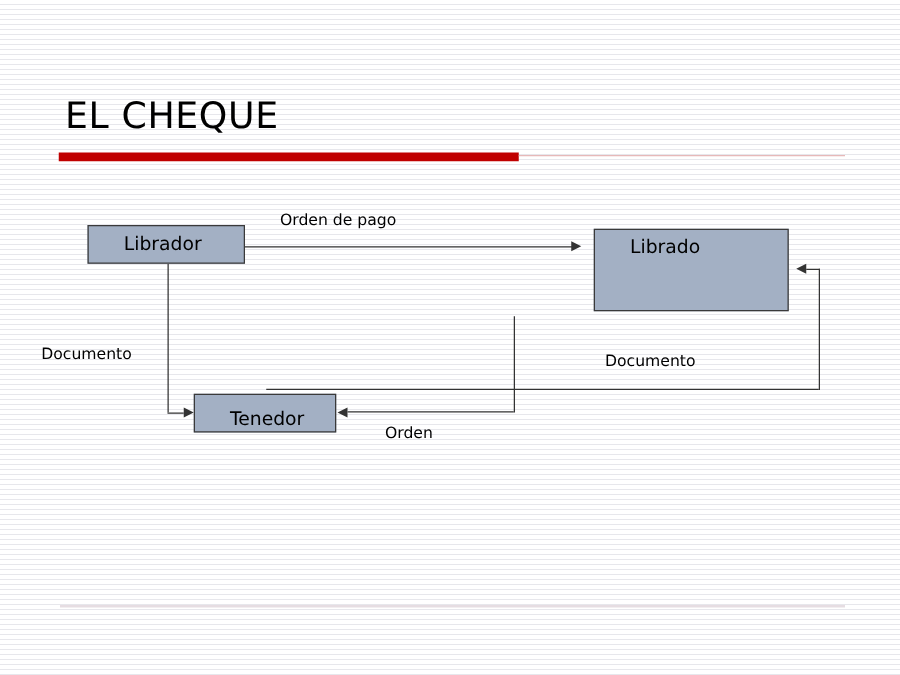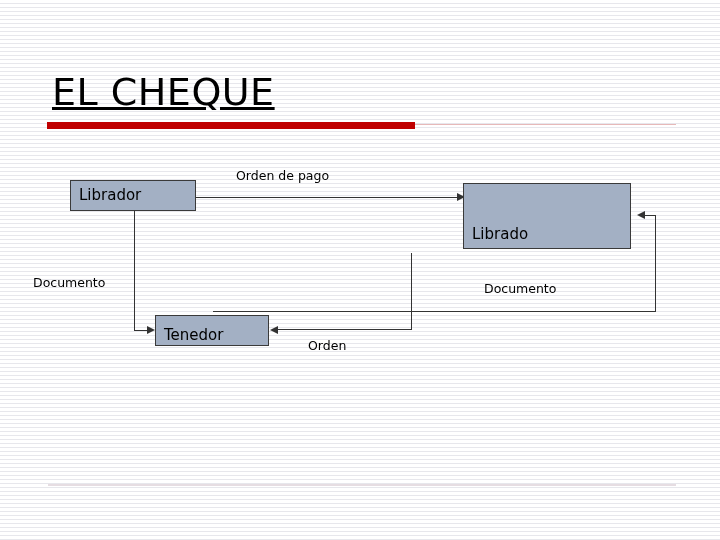--- a/index.html
+++ b/index.html
@@ -29,28 +29,27 @@
         #e7e7ec 3px,
         #e7e7ec 4px);
     overflow: hidden;
   }
 
   
   #title-text {
     position: absolute;
     left: 52px;
     top: 68px;
-    font-size: 38px;
+    font-size: 29px;
     line-height: 48px;
     letter-spacing: 0.5px;
     color: #000000;
     white-space: nowrap;
     font-weight: normal;
     margin: 0;
-    text-decoration: underline;
   }
   #title-rule-thick {
     position: absolute;
     left: 47px;
     top: 122px;
     width: 368px;
     height: 7px;
     background: #c00000;
   }
   #title-rule-thin {
@@ -72,34 +71,34 @@
 
   
   .node {
     position: absolute;
     box-sizing: border-box;
     background: #a3b0c4;
     border: 1px solid #3a3a3a;
     color: #000000;
     font-size: 15px;
     line-height: 19px;
-    padding-left: 8px;
+    padding-left: 28px;
     display: flex;
     flex-direction: column;
     justify-content: center;
     z-index: 3;
   }
   .node .line { white-space: nowrap; }
 
   #node-librador {
     left: 70px;  top: 180px;  width: 126px; height: 31px;
   }
   #node-librado {
-    left: 463px; top: 183px;  width: 168px; height: 66px;
-    justify-content: flex-end;
+    left: 475px; top: 183px;  width: 156px; height: 66px;
+    justify-content: space-between;
     padding-top: 4px;
     padding-bottom: 4px;
   }
   #node-tenedor {
     left: 155px; top: 315px;  width: 114px; height: 31px; justify-content: flex-end;
   }
 
   
   .hline, .vline {
     position: absolute;
@@ -127,21 +126,21 @@
 
   
   .edge-label {
     position: absolute;
     font-size: 12.5px;
     line-height: 15px;
     color: #000000;
     white-space: nowrap;
     z-index: 2;
   }
-  #label-orden      { left: 236px; top: 168px; }
+  #label-orden      { left: 224px; top: 168px; }
   #label-doc-left   { left: 33px;  top: 275px; }
   #label-doc-right  { left: 484px; top: 281px; }
   #label-pago       { left: 308px; top: 338px; }
 </style>
 </head>
 <body>
 
 <div id="slide">
 
   <h1 id="title-text">EL CHEQUE</h1>

